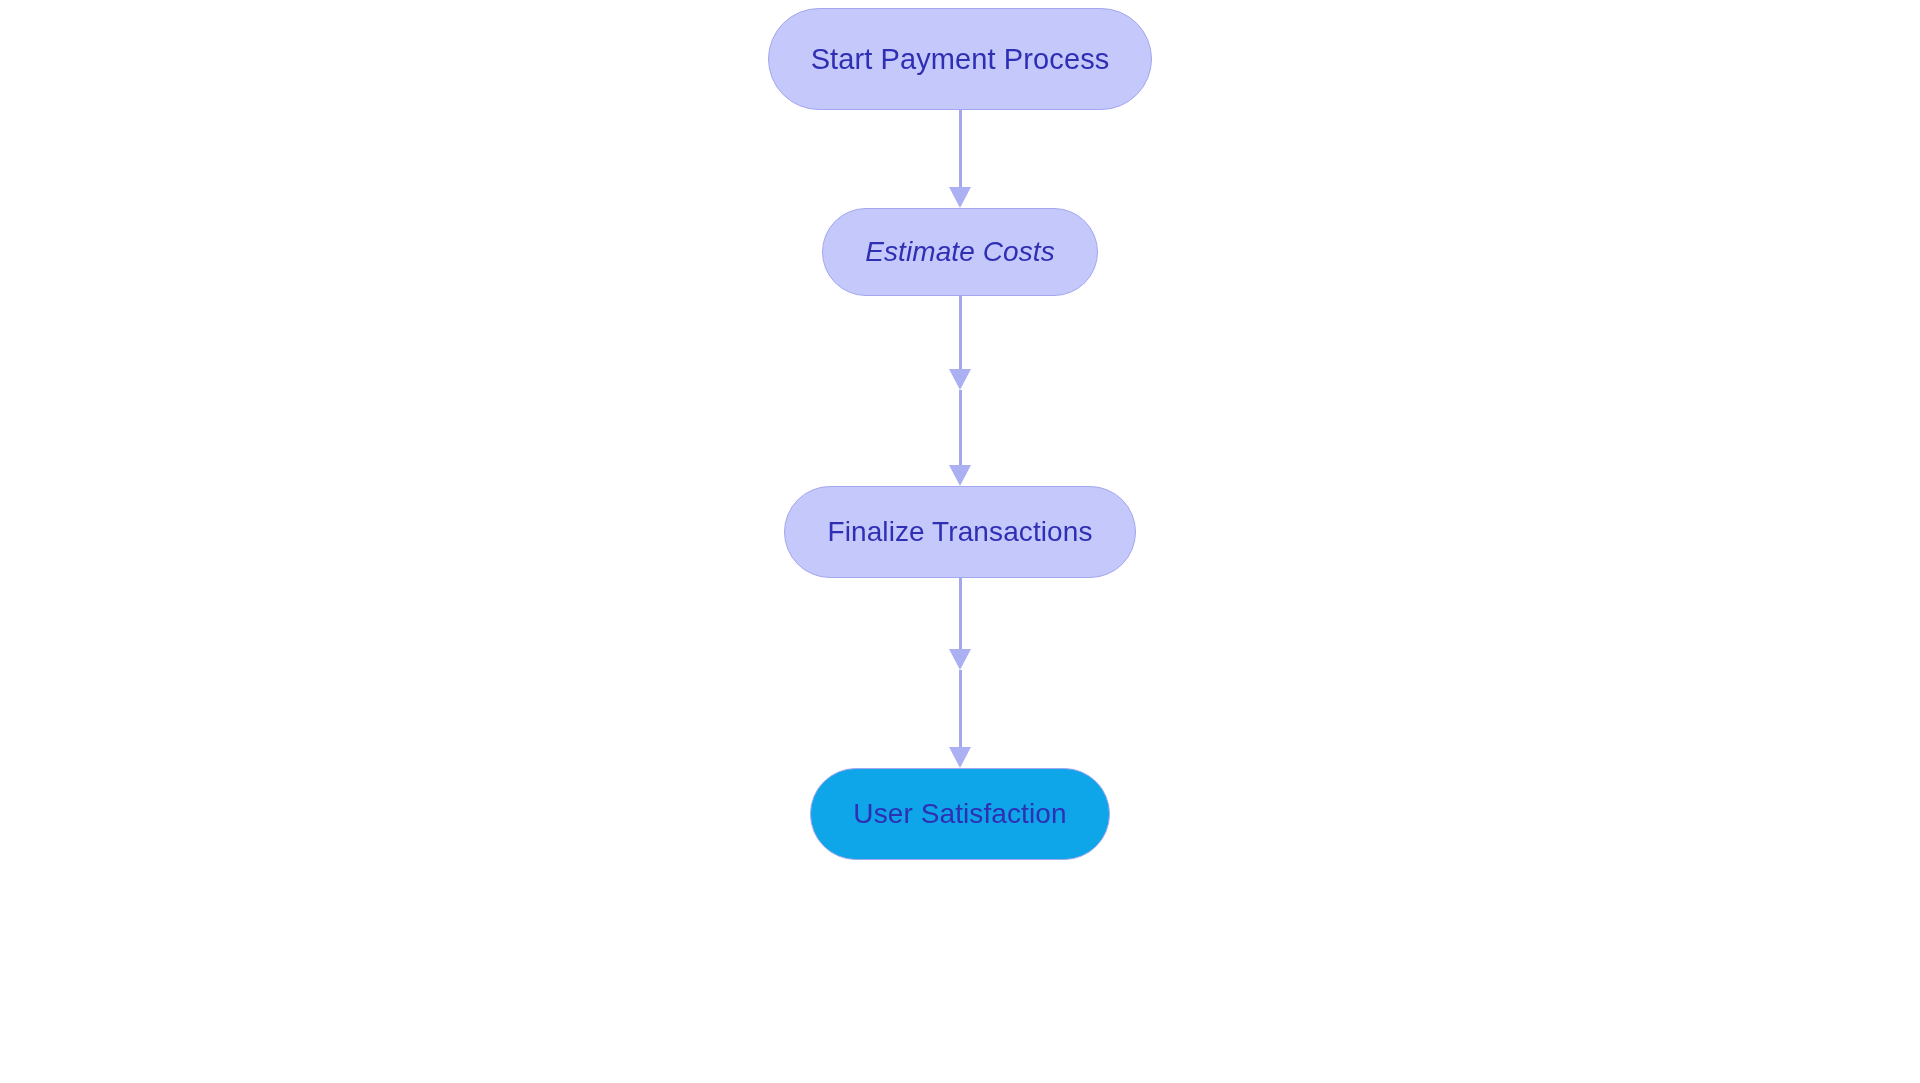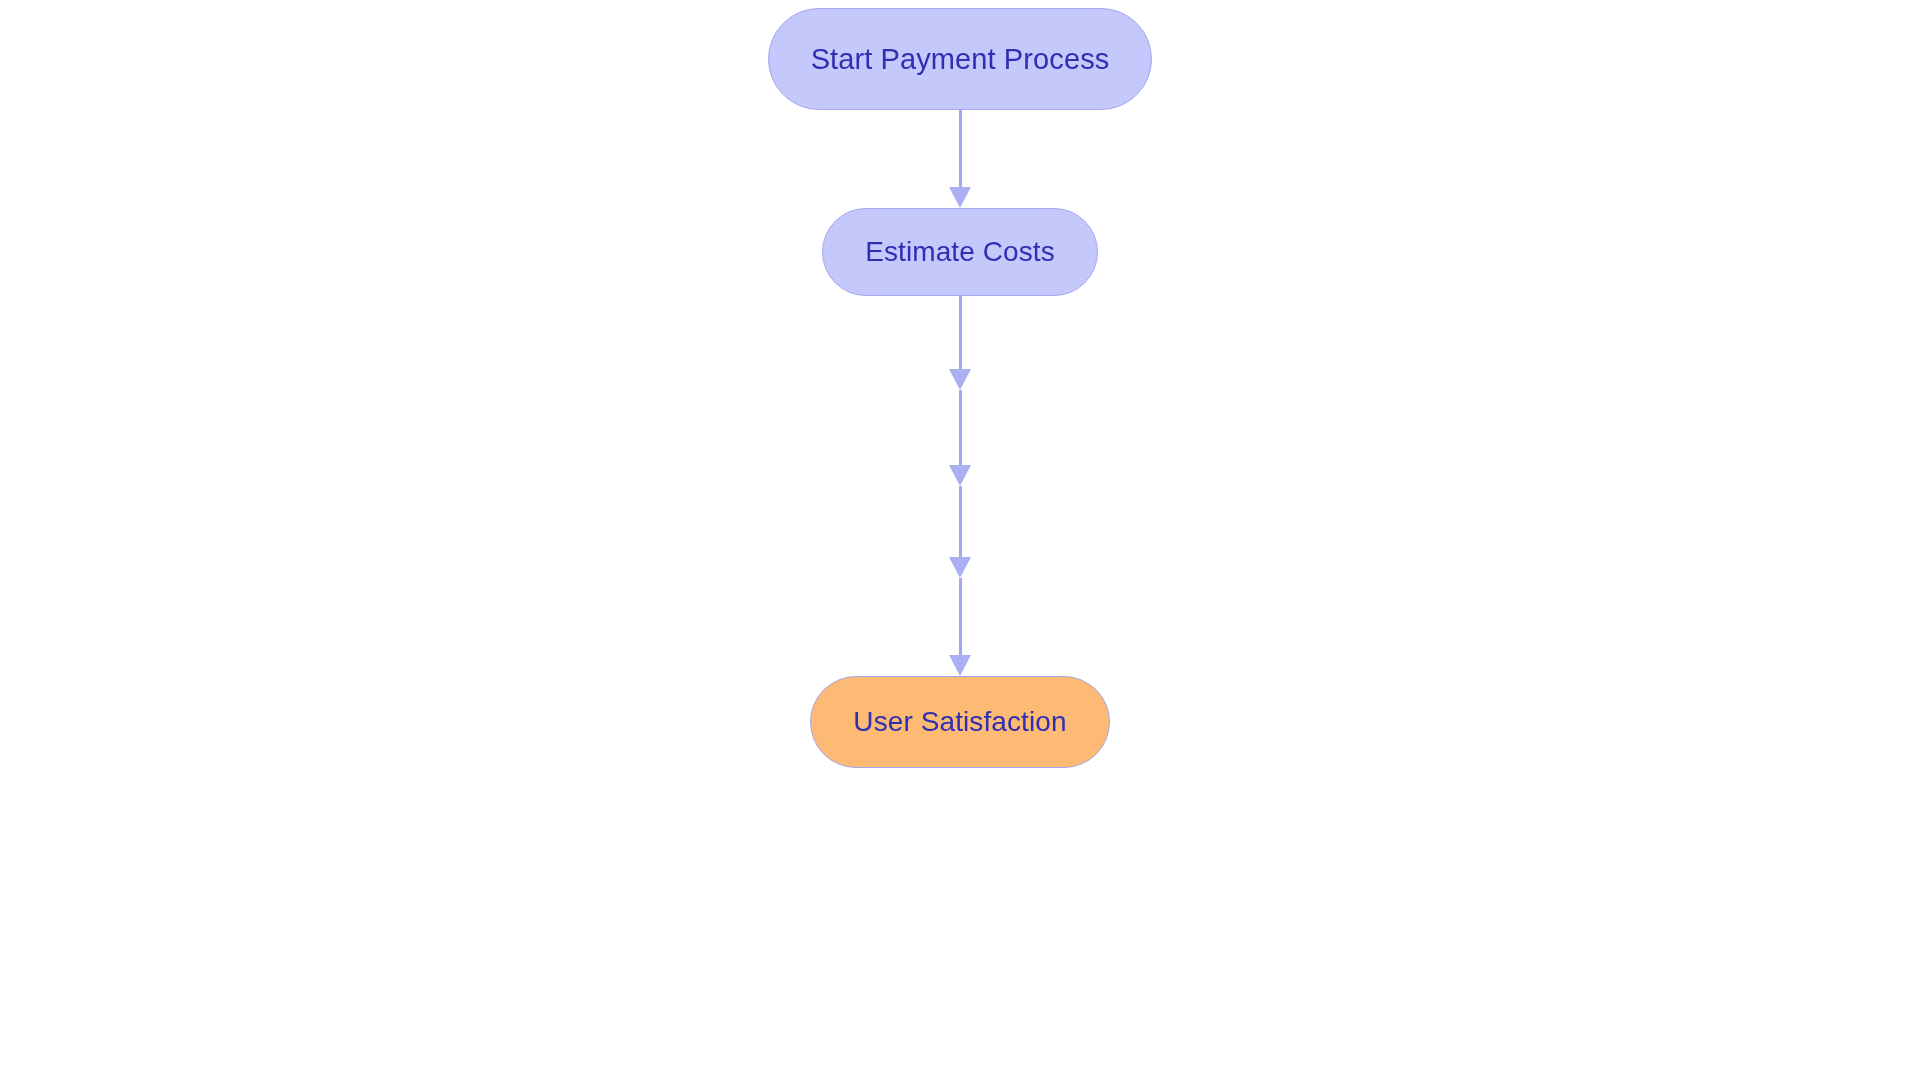--- a/index.html
+++ b/index.html
@@ -58,21 +58,21 @@
   
   .node.size-xl { height: 102px; }
   .node.size-xl .node-label { font-size: 29px; }
 
   .node.size-lg { height: 100px; }
   .node.size-lg .node-label { font-size: 29px; }
 
   .node.size-md { height: 92px; }
   .node.size-md .node-label { font-size: 28px; }
 
-  .node.size-sm { height: 88px; }
+  .node.size-sm { height: 88px; font-style: italic; }
   .node.size-sm .node-label { font-size: 28px; }
 
   
   .connector {
     position: relative;
     width: 24px;
     flex: 0 0 auto;
     display: flex;
     flex-direction: column;
     align-items: center;
@@ -126,30 +126,33 @@
       <div class="stem" style="background: rgb(163, 167, 239);"></div>
       <div class="head" style="border-top-color: rgb(170, 176, 242);"></div>
     </div>
 
 
     <div class="connector gap-c">
       <div class="stem" style="background: rgb(163, 167, 239);"></div>
       <div class="head" style="border-top-color: rgb(170, 176, 242);"></div>
     </div>
 
+    <div class="node size-md" style="background: rgb(197, 200, 250); border-color: rgb(163, 167, 239);">
+      <span class="node-label" style="color: rgb(47, 47, 179);">Finalize Transactions</span>
+    </div>
 
     <div class="connector gap-d">
       <div class="stem" style="background: rgb(163, 167, 239);"></div>
       <div class="head" style="border-top-color: rgb(170, 176, 242);"></div>
     </div>
 
 
     <div class="connector gap-e">
       <div class="stem" style="background: rgb(163, 167, 239);"></div>
       <div class="head" style="border-top-color: rgb(170, 176, 242);"></div>
     </div>
 
-    <div class="node size-md" style="background: #fdba74; border-color: rgb(163, 167, 239);">
+    <div class="node size-md" style="background: #0ea5e9; border-color: rgb(163, 167, 239);">
       <span class="node-label" style="color: rgb(47, 47, 179);">User Satisfaction</span>
     </div>
 
   </div>
 </div>
 
 </body></html>

